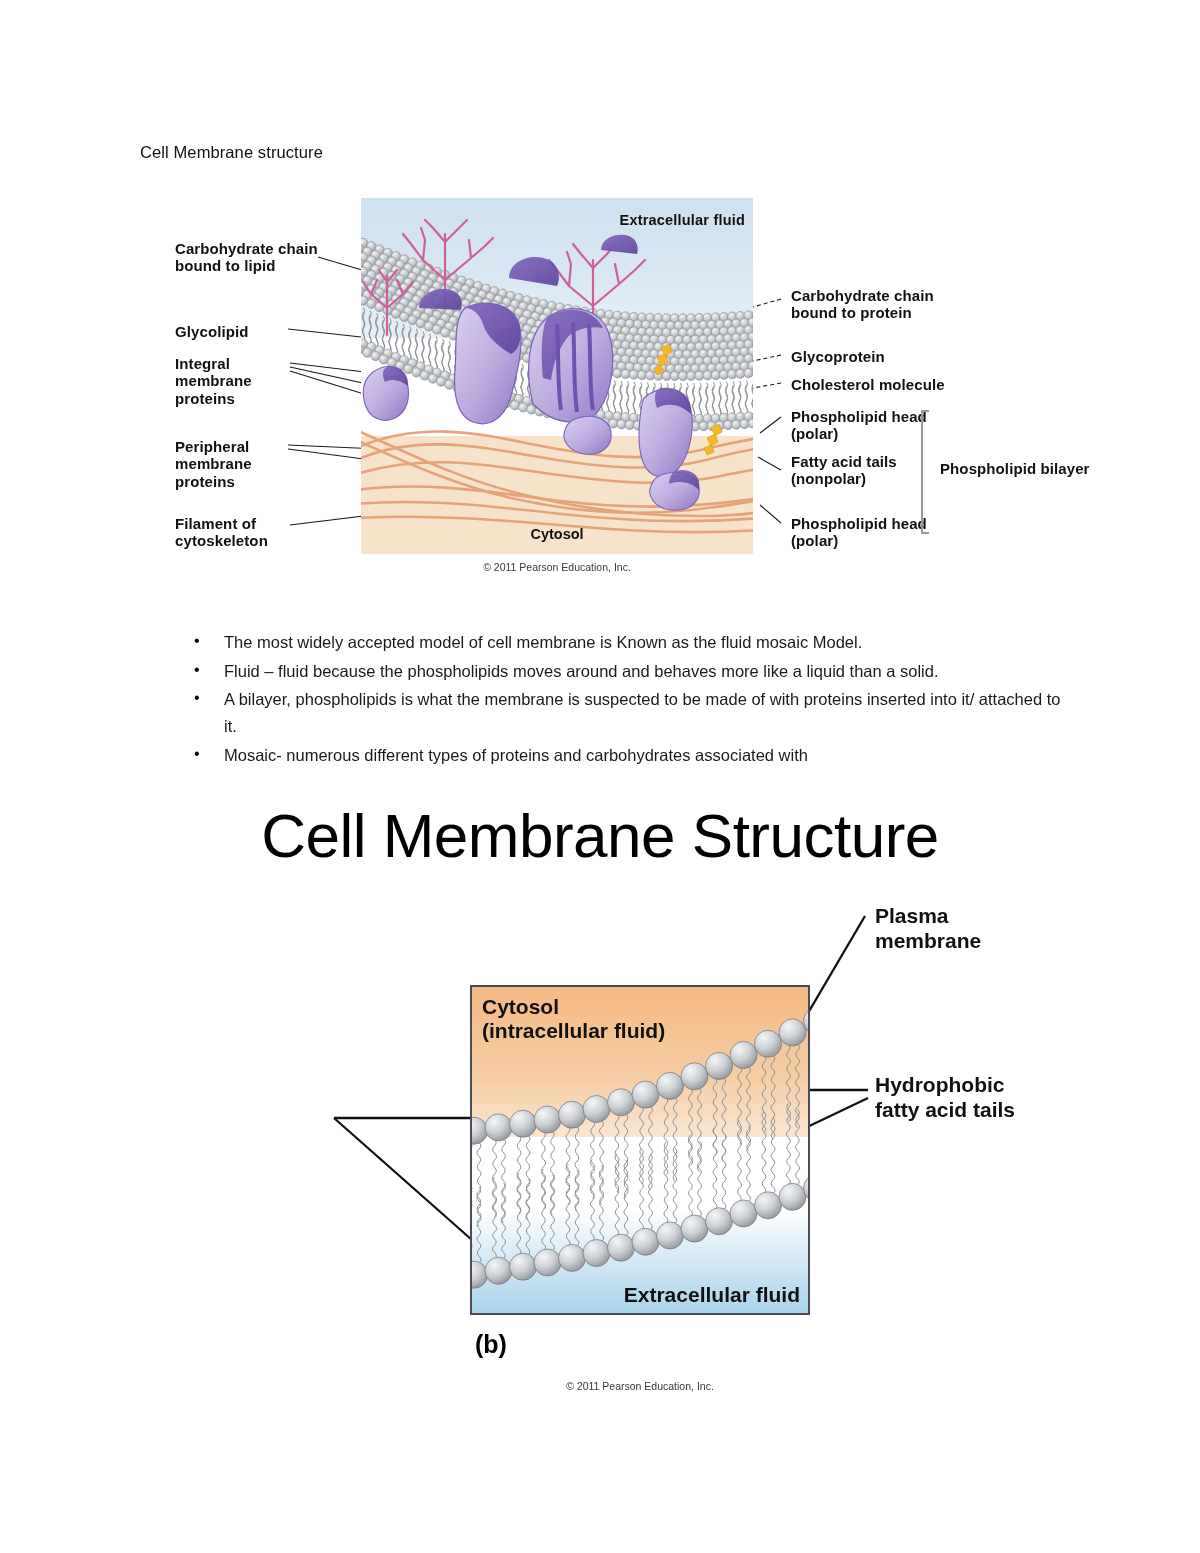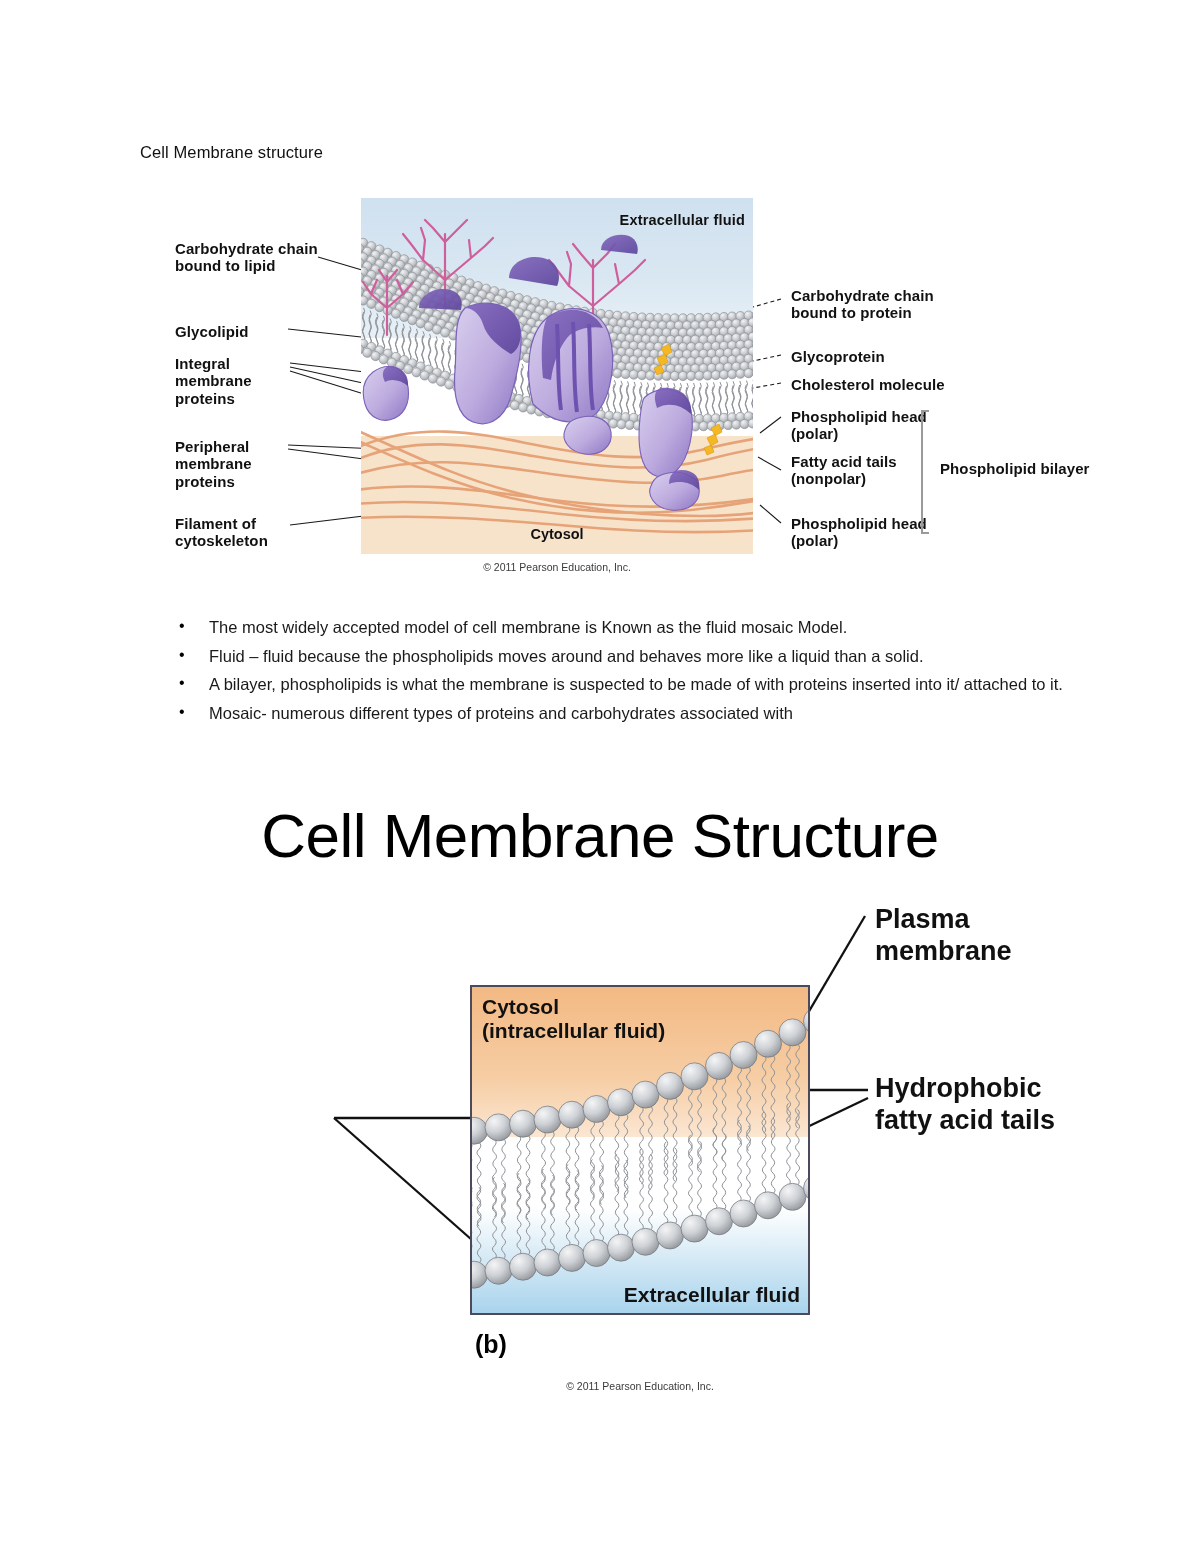--- a/index.html
+++ b/index.html
@@ -67,21 +67,21 @@
   .bullets{ position:absolute; left:168px; top:613px; width:920px; }
   .bullets li{
     list-style:none; position:relative;
     font-size:16.5px; line-height:1.62; color:#1a1a1a;
     margin-bottom:2px; padding-left:40px;
   }
   .bullets li::before{
     content:"\2022"; position:absolute; left:10px; top:-1px;
     font-size:16px; color:#000;
   }
-  .bullets ul{ margin:1px; padding:0; }
+  .bullets ul{ margin:16px; padding:0; }
 
   
   .big-title{
     position:absolute; left:0; top:800px; width:1200px;
     text-align:center; font-size:62px; font-weight:400;
     letter-spacing:-0.5px; color:#000;
     font-family:"Liberation Sans", sans-serif;
   }
 
   
@@ -103,21 +103,21 @@
     position:absolute; left:10px; top:8px;
     font-size:21px; font-weight:bold; line-height:1.15; color:#111;
   }
   .f2-lbl-ecf{
     position:absolute; right:8px; bottom:6px;
     font-size:21px; font-weight:bold; color:#111;
   }
   .f2-svg{ position:absolute; inset:0; }
 
   .f2-callout{
-    position:absolute; font-size:27px; font-weight:bold; line-height:1.17; color:#111;
+    position:absolute; font-size:21px; font-weight:bold; line-height:1.17; color:#111;
   }
   .f2-panel-letter{
     position:absolute; left:355px; top:440px;
     font-size:25px; font-weight:bold; color:#000;
   }
   .f2-copy{
     position:absolute; left:350px; top:490px; width:340px;
     text-align:center; font-size:10.5px; color:#3a3a3a;
   }
   .fig2-lines{ position:absolute; inset:0; pointer-events:none; }

